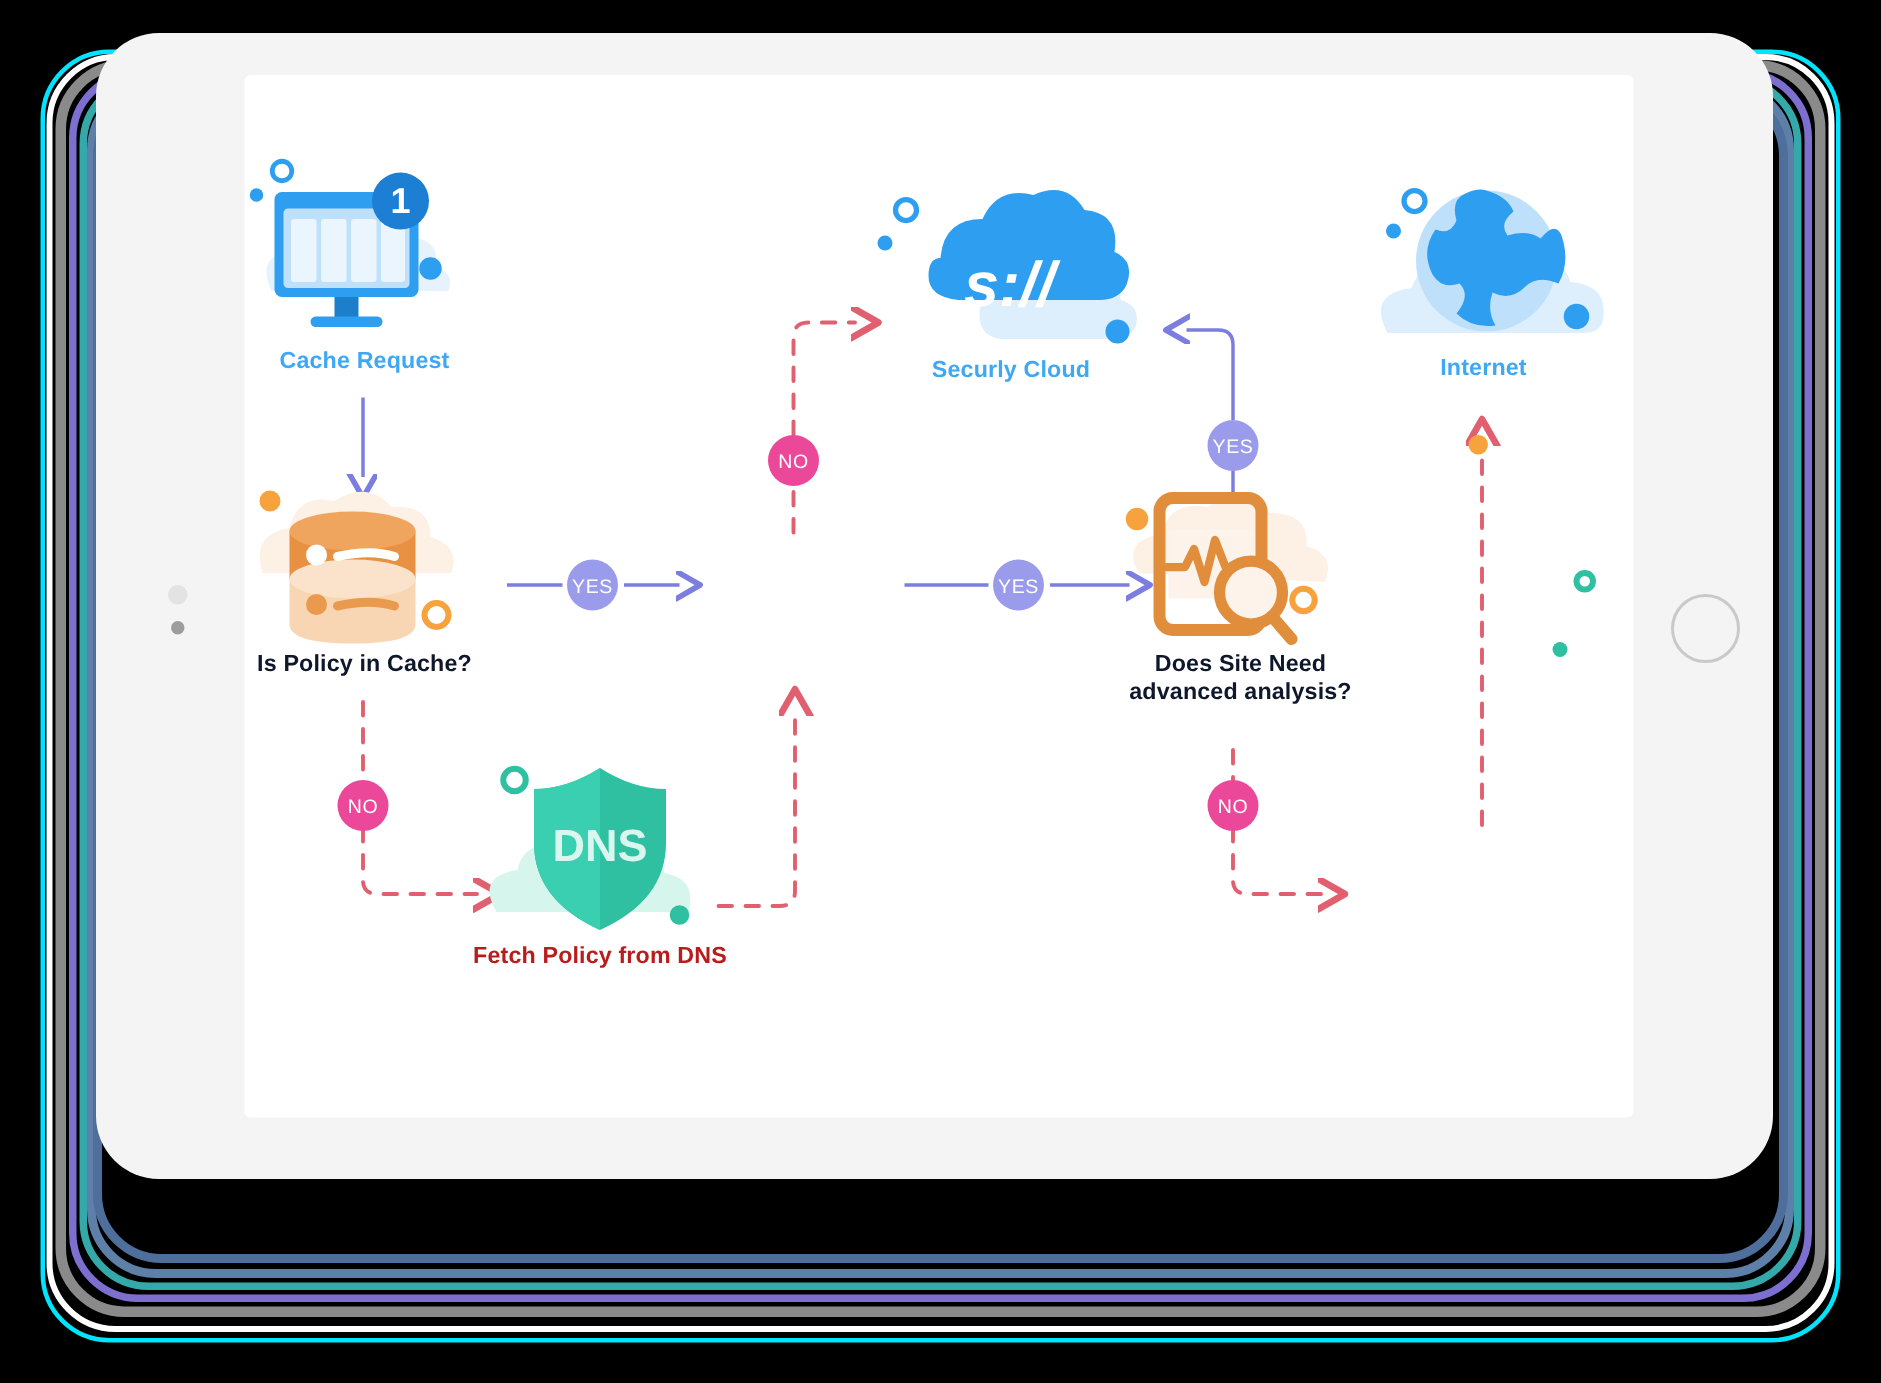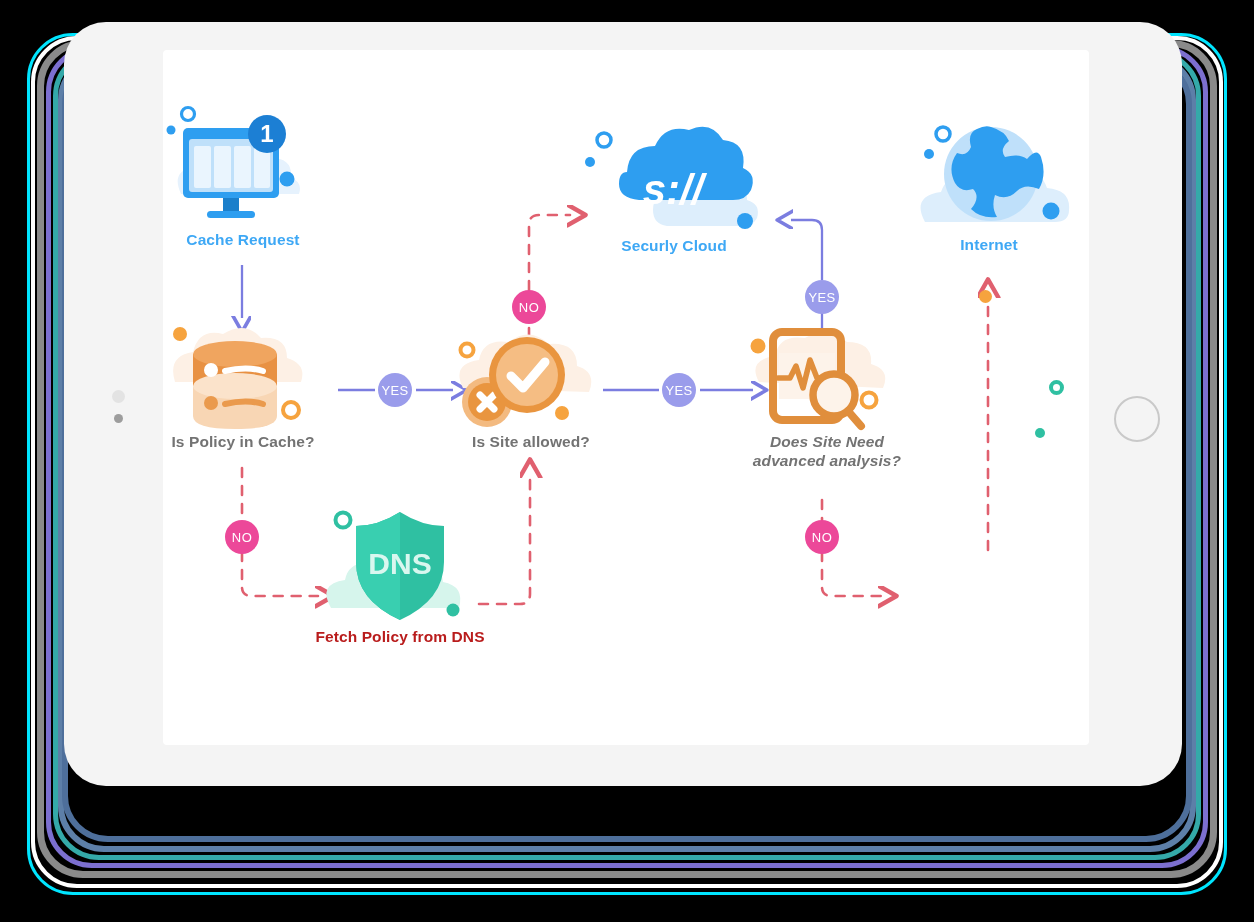--- a/index.html
+++ b/index.html
@@ -55,21 +55,21 @@
 
   
   #diagram { position: absolute; left: 0; top: 0; width: 926px; height: 695px; }
 
   .node { position: absolute; text-align: center; }
   .node-label {
     font-size: 15.5px; font-weight: bold; letter-spacing: .1px;
     line-height: 1.25; white-space: pre-line;
   }
   .lbl-blue  { color: #3ea8f5; }
-  .lbl-orange{ color: #737373; }
+  .lbl-orange{ color: #0f172a; }
   .lbl-teal  { color: #b91c1c; }
 
   .badge {
     position: absolute;
     border-radius: 50%;
     color: #fff;
     font-size: 13px; font-weight: normal;
     display: flex; align-items: center; justify-content: center;
     letter-spacing: .4px;
   }
@@ -201,48 +201,34 @@
             <path d="M16,108 q-14,-24 14,-28 q4,-20 28,-16 q18,-14 36,0 q32,-6 34,18 q22,4 16,26 z" fill="#d6f5ec"></path>
             <path d="M85,12 q22,14 44,14 v36 q0,38 -44,58 q-44,-20 -44,-58 v-36 q22,0 44,-14 z" fill="#2fc0a2"></path>
             <path d="M85,12 v108 q-44,-20 -44,-58 v-36 q22,0 44,-14 z" fill="#39cfb0"></path>
             <text x="85" y="74" text-anchor="middle" fill="#d9f7ef" font-family="Liberation Sans, sans-serif" font-size="30" font-weight="bold">DNS</text>
             <circle cx="28" cy="20" r="7.5" fill="none" stroke="#2fc0a2" stroke-width="4"></circle>
             <circle cx="138" cy="110" r="6.5" fill="#2fc0a2"></circle>
           </svg>
           <div class="node-label lbl-teal" style="margin-top:-5px;">Fetch Policy from DNS</div>
         </div>
 
-        <div class="node" style="left:286px; top:272px; width:164px;">
-          <svg width="164" height="110">
-            <path d="M14,66 q-12,-24 16,-28 q4,-22 30,-18 q20,-16 40,2 q28,-2 28,22 q20,6 12,26 z" fill="#fdf0e5"></path>
-            <circle cx="38" cy="80" r="25" fill="#f3ba80"></circle>
-            <circle cx="38" cy="80" r="19" fill="#e9953f"></circle>
-            <path d="M31,73 L45,87 M45,73 L31,87" stroke="#ffffff" stroke-width="7" stroke-linecap="round"></path>
-            <circle cx="78" cy="53" r="38" fill="#e9953f"></circle>
-            <circle cx="78" cy="53" r="31" fill="#f5bd83"></circle>
-            <path d="M62,54 L74,66 L96,40" stroke="#ffffff" stroke-width="9" fill="none" stroke-linecap="round" stroke-linejoin="round"></path>
-            <circle cx="18" cy="28" r="6.5" fill="none" stroke="#f6a33e" stroke-width="4"></circle>
-            <circle cx="113" cy="91" r="7" fill="#f6a33e"></circle>
-          </svg>
-          <div class="node-label lbl-orange" style="margin-top:-4px;">Is Site allowed?</div>
-        </div>
 
         <div class="node" style="left:418px; top:78px; width:186px;">
           <svg width="186" height="110">
             <path d="M118,52 q16,-10 28,2 q20,-2 20,18 q14,4 10,18 q-4,8 -16,8 h-74 q-14,-2 -14,-16 q0,-16 16,-18 q2,-14 16,-14 q10,0 14,2 z" fill="#ddeefc"></path>
             <path d="M46,44 q2,-26 28,-26 q10,-22 34,-16 q22,-10 34,10 q24,2 20,28 q14,6 8,22 q-5,10 -18,10 h-94 q-20,-2 -20,-16 q0,-12 8,-12 z" fill="#2e9ef0"></path>
             <text x="92" y="76" text-anchor="middle" fill="#ffffff" font-family="Liberation Sans, sans-serif" font-size="42" font-weight="600" font-style="italic">s://</text>
             <circle cx="23" cy="12" r="7" fill="none" stroke="#2e9ef0" stroke-width="3.5"></circle>
             <circle cx="9" cy="34" r="5" fill="#2e9ef0"></circle>
             <circle cx="164" cy="93" r="8" fill="#2e9ef0"></circle>
           </svg>
           <div class="node-label lbl-blue" style="margin-top:-6px;">Securly Cloud</div>
         </div>
 
-        <div class="node" style="left:582px; top:272px; width:164px;font-style:italic;">
+        <div class="node" style="left:582px; top:272px; width:164px;">
           <svg width="164" height="110">
             <path d="M14,60 q-12,-22 16,-26 q4,-22 30,-18 q22,-14 42,4 q26,0 24,22 q20,6 12,24 z" fill="#fdf0e5"></path>
             <rect x="28" y="10" width="68" height="88" rx="9" fill="none" stroke="#e08e3c" stroke-width="8"></rect>
             <rect x="34" y="31" width="56" height="46" fill="#fdf3ea"></rect>
             <path d="M33,56 h12 l6,-12 l7,22 l7,-28 l7,18 l6,0 h14" stroke="#e08e3c" stroke-width="5.5" fill="none" stroke-linecap="round" stroke-linejoin="round"></path>
             <circle cx="89" cy="73" r="21" fill="#fdf3ea" stroke="#e08e3c" stroke-width="7.5"></circle>
             <path d="M103,89 L116,104" stroke="#e08e3c" stroke-width="8" stroke-linecap="round"></path>
             <circle cx="13" cy="24" r="7.5" fill="#f6a33e"></circle>
             <circle cx="124" cy="78" r="7.5" fill="none" stroke="#f6a33e" stroke-width="4"></circle>
           </svg>

